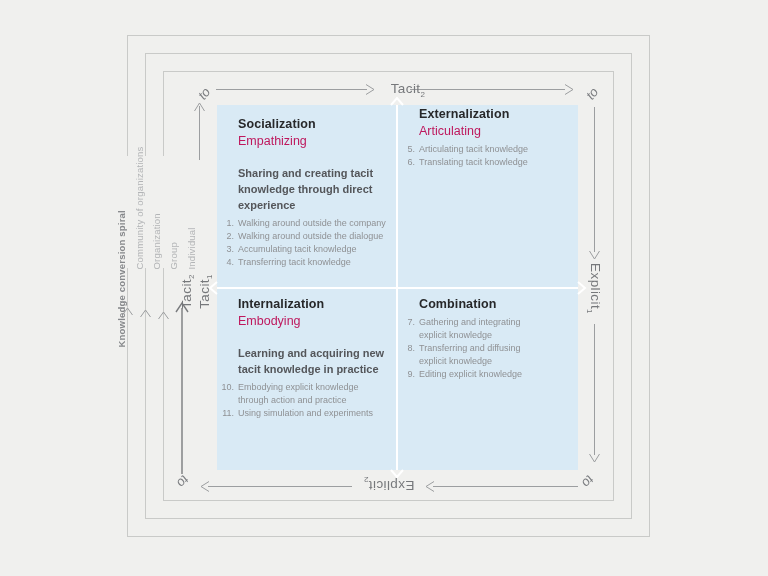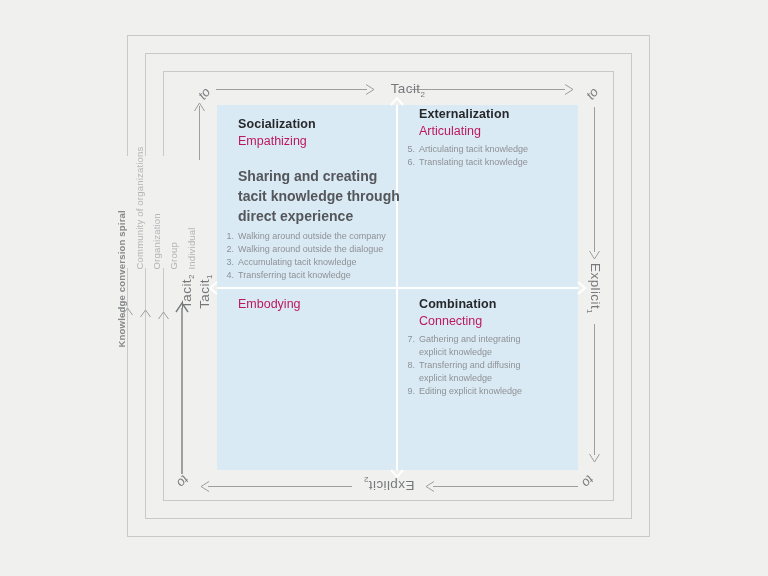--- a/index.html
+++ b/index.html
@@ -13,21 +13,21 @@
   }
   .abs{position:absolute;border-radius:27px;}
   
   .quad{
     position:absolute;
     background:#d9eaf5;
   }
   .quad-content{position:absolute;left:21px;top:0;right:4px;}
   .q-title{font-size:12.5px;font-weight:bold;color:#27282a;line-height:1.35;letter-spacing:0.1px;}
   .q-sub{font-size:12.5px;color:#be185d;line-height:1.35;}
-  .q-desc{font-size:14px;font-weight:bold;color:#54565a;line-height:1.45;margin-top:16px;}
+  .q-desc{font-size:11px;font-weight:bold;color:#54565a;line-height:1.45;margin-top:16px;}
   .q-list{margin-top:3px;}
   .q-item{display:flex;font-size:9px;color:#8f9194;line-height:1.45;}
   .q-item .num{width:16px;margin-left:-20px;margin-right:4px;text-align:right;flex:none;}
   .q-item .txt{display:block;}
   
   .axis-label{
     position:absolute;color:#76787b;font-size:13.5px;letter-spacing:0.4px;
     text-align:center;white-space:nowrap;
   }
   .axis-label sub{font-size:8px;line-height:0;}
@@ -162,27 +162,38 @@
         </div>
         <div class="q-item">
           <span class="num">6.</span>
           <span class="txt">Translating tacit knowledge</span>
         </div>
       </div>
   </div>
 </div>
 <div class="abs" style="left:217px;top:289px;width:179px;height:181px;">
   <div class="quad-content" style="top:7px;">
+    <div class="q-title">Internalization</div>
     <div class="q-sub">Embodying</div>
+    <div class="q-desc" style="width:160px;">Learning and acquiring new tacit knowledge in practice</div>
+    <div class="q-list" style="width:140px;">
+        <div class="q-item">
+          <span class="num">10.</span>
+          <span class="txt">Embodying explicit knowledge through action and practice</span>
+        </div>
+        <div class="q-item">
+          <span class="num">11.</span>
+          <span class="txt">Using simulation and experiments</span>
+        </div>
+      </div>
   </div>
 </div>
 <div class="abs" style="left:398px;top:289px;width:180px;height:181px;padding-left:17px;">
   <div class="quad-content" style="top:7px;">
     <div class="q-title">Combination</div>
-    <div class="q-sub">Connecting</div>
     <div class="q-list" style="width:122px;">
         <div class="q-item">
           <span class="num">7.</span>
           <span class="txt">Gathering and integrating explicit knowledge</span>
         </div>
         <div class="q-item">
           <span class="num">8.</span>
           <span class="txt">Transferring and diffusing explicit knowledge</span>
         </div>
         <div class="q-item">

